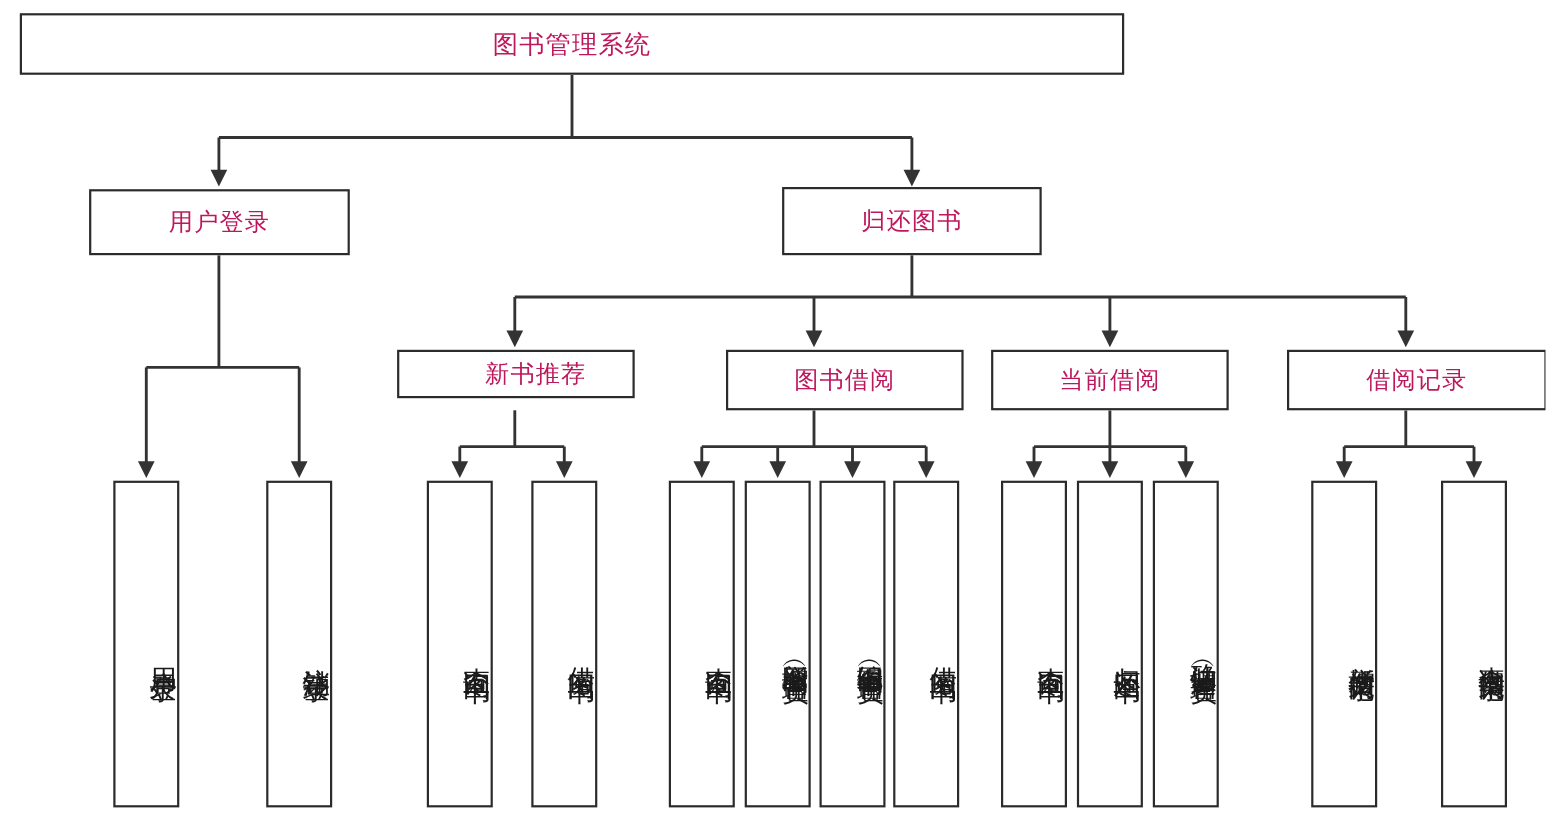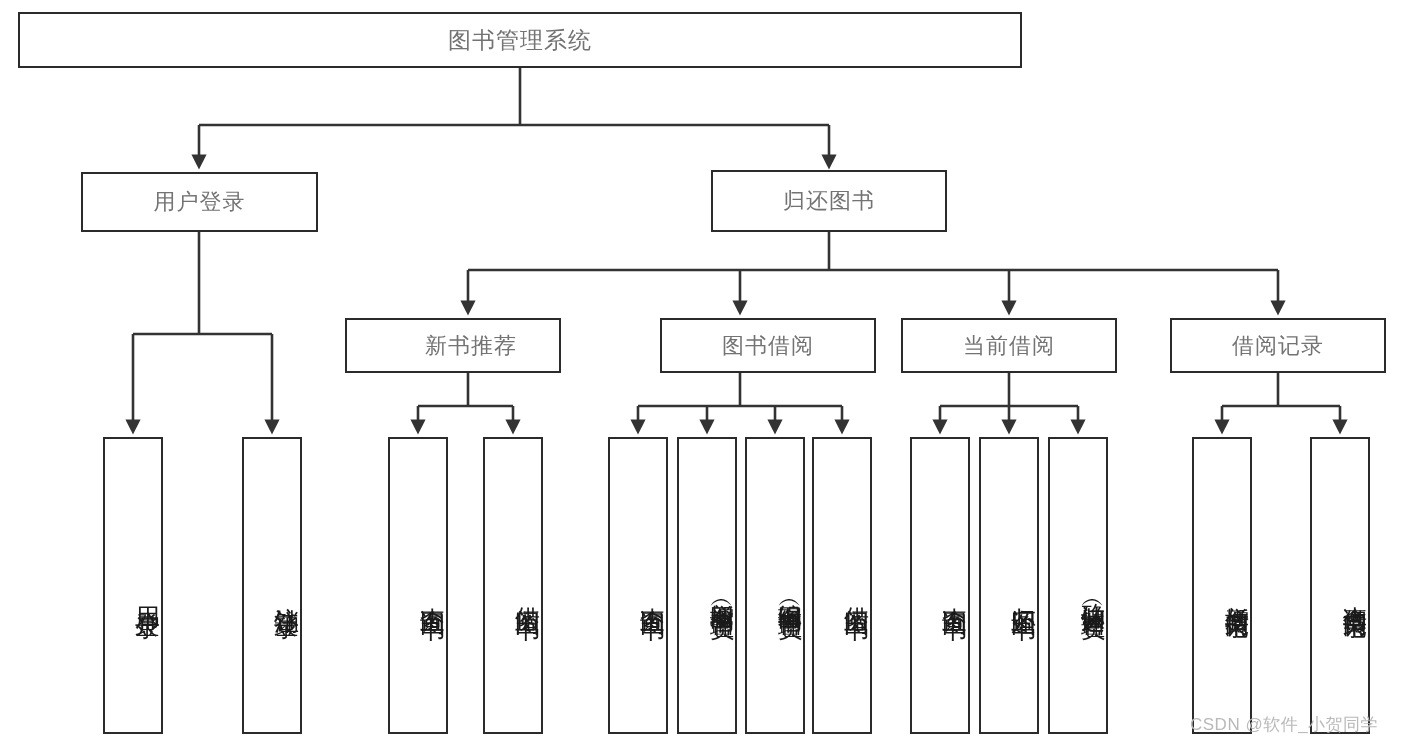--- a/index.html
+++ b/index.html
@@ -11,21 +11,21 @@
   }
   #diagram-root{position:relative;width:1405px;height:747px;background:#fff;}
   svg.edges{position:absolute;left:0;top:0;width:1405px;height:747px;}
   .node{
     position:absolute;box-sizing:border-box;
     background:#ffffff;border:2.5px solid #2b2b2b;
     display:flex;align-items:center;justify-content:center;
     text-align:center;
   }
   .node .label{
-    font-size:22px;line-height:1.15;color:#737373;
+    font-size:22px;line-height:1.15;color:#be185d;
     letter-spacing:1px;white-space:nowrap;
   }
   .node.root .label{font-size:23px;}
   .node.leaf{
     writing-mode:vertical-rl;text-orientation:upright;
     align-items:flex-start;justify-content:center;
     padding-top:14px;
   }
   .node.leaf .label{
     writing-mode:vertical-rl;text-orientation:upright;
@@ -98,30 +98,30 @@
     <span class="label">图书管理系统</span>
   </div>
 
   <div class="node" style="left:81px;top:172px;width:237px;height:60px;">
     <span class="label">用户登录</span>
   </div>
   <div class="node" style="left:711px;top:170px;width:236px;height:62px;">
     <span class="label">归还图书</span>
   </div>
 
-  <div class="node" style="left:345px;top:318px;width:216px;height:55px;padding-left:36px;">
+  <div class="node" style="left:361px;top:318px;width:216px;height:44px;padding-left:36px;">
     <span class="label">新书推荐</span>
   </div>
   <div class="node" style="left:632px;top:318px;width:216px;height:55px;margin-left:28px;">
     <span class="label">图书借阅</span>
   </div>
   <div class="node" style="left:901px;top:318px;width:216px;height:55px;">
     <span class="label">当前借阅</span>
   </div>
-  <div class="node" style="left:1170px;top:318px;width:216px;height:55px;font-family:Liberation Serif, serif;">
+  <div class="node" style="left:1170px;top:318px;width:236px;height:55px;font-family:Liberation Serif, serif;">
     <span class="label">借阅记录</span>
   </div>
 
   <div class="node leaf" style="left:103px;top:437px;width:60px;height:297px;">
     <span class="label">用户登录</span>
   </div>
   <div class="node leaf" style="left:242px;top:437px;width:60px;height:297px;">
     <span class="label">注销登录</span>
   </div>
 
@@ -155,15 +155,14 @@
     <span class="label">确认归还（管理员）</span>
   </div>
 
   <div class="node leaf tall" style="left:1192px;top:437px;width:60px;height:297px;">
     <span class="label">新增借阅记录</span>
   </div>
   <div class="node leaf tall" style="left:1310px;top:437px;width:60px;height:297px;">
     <span class="label">查询借阅记录</span>
   </div>
 
-  <div class="watermark">CSDN @软件_小贺同学</div>
 
 </div>
 
 </body></html>

